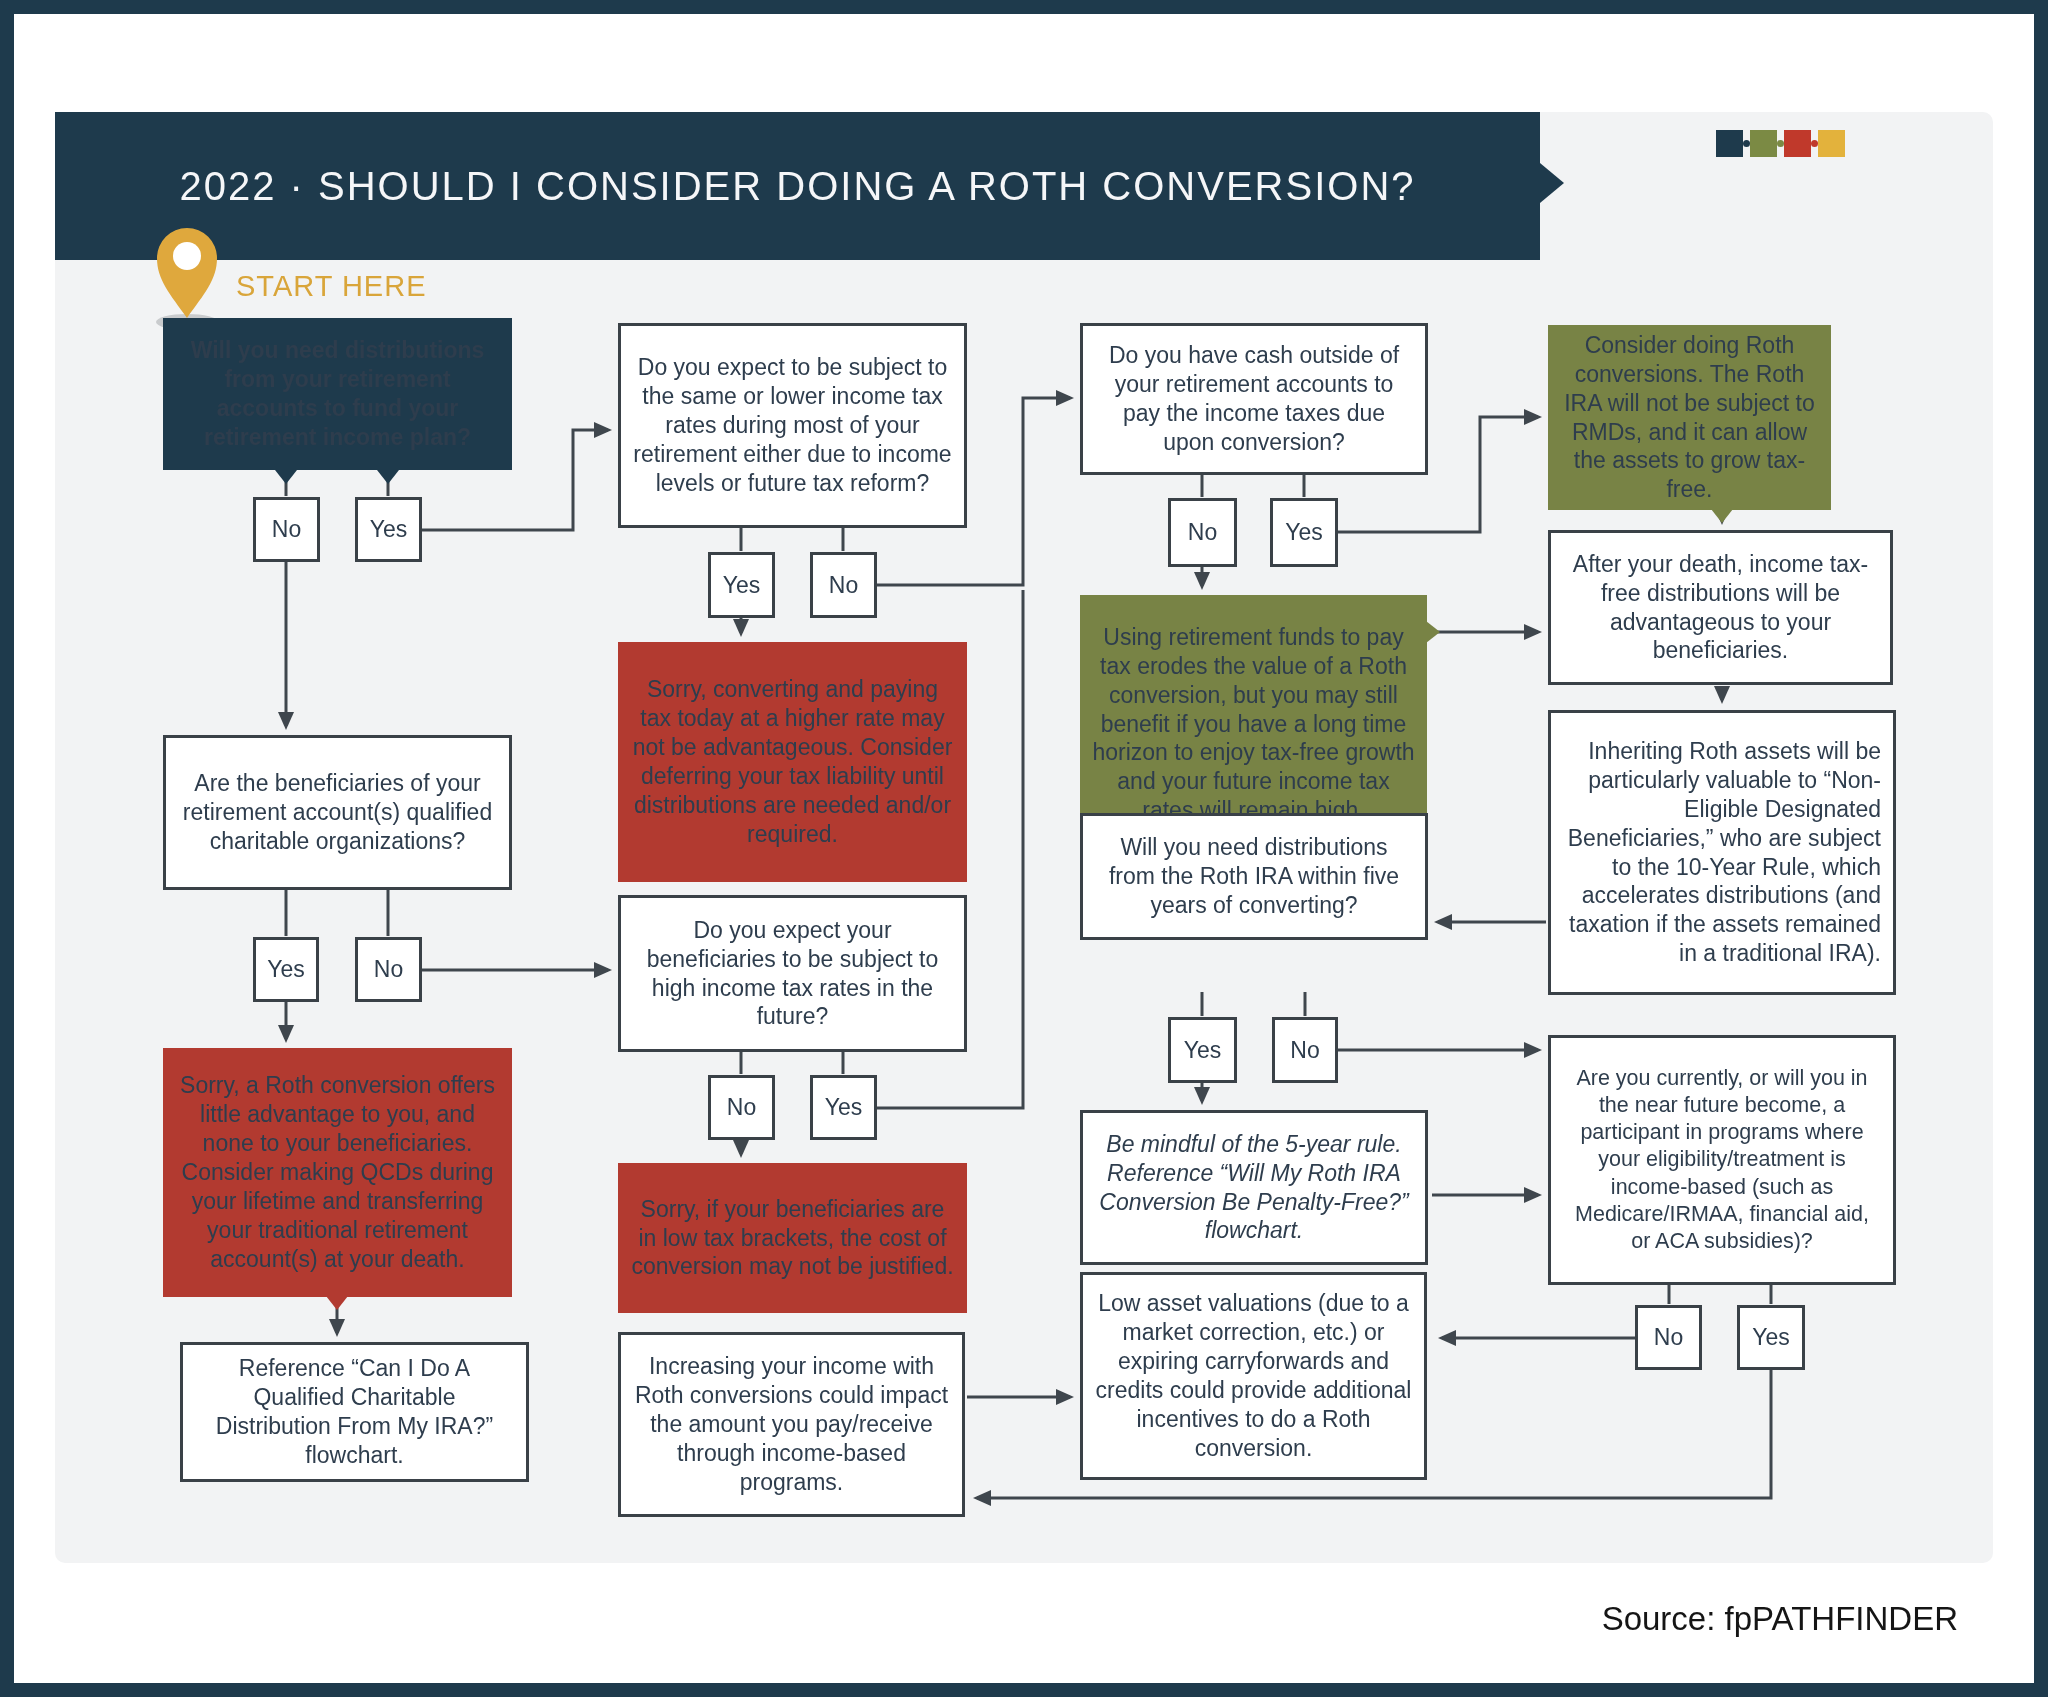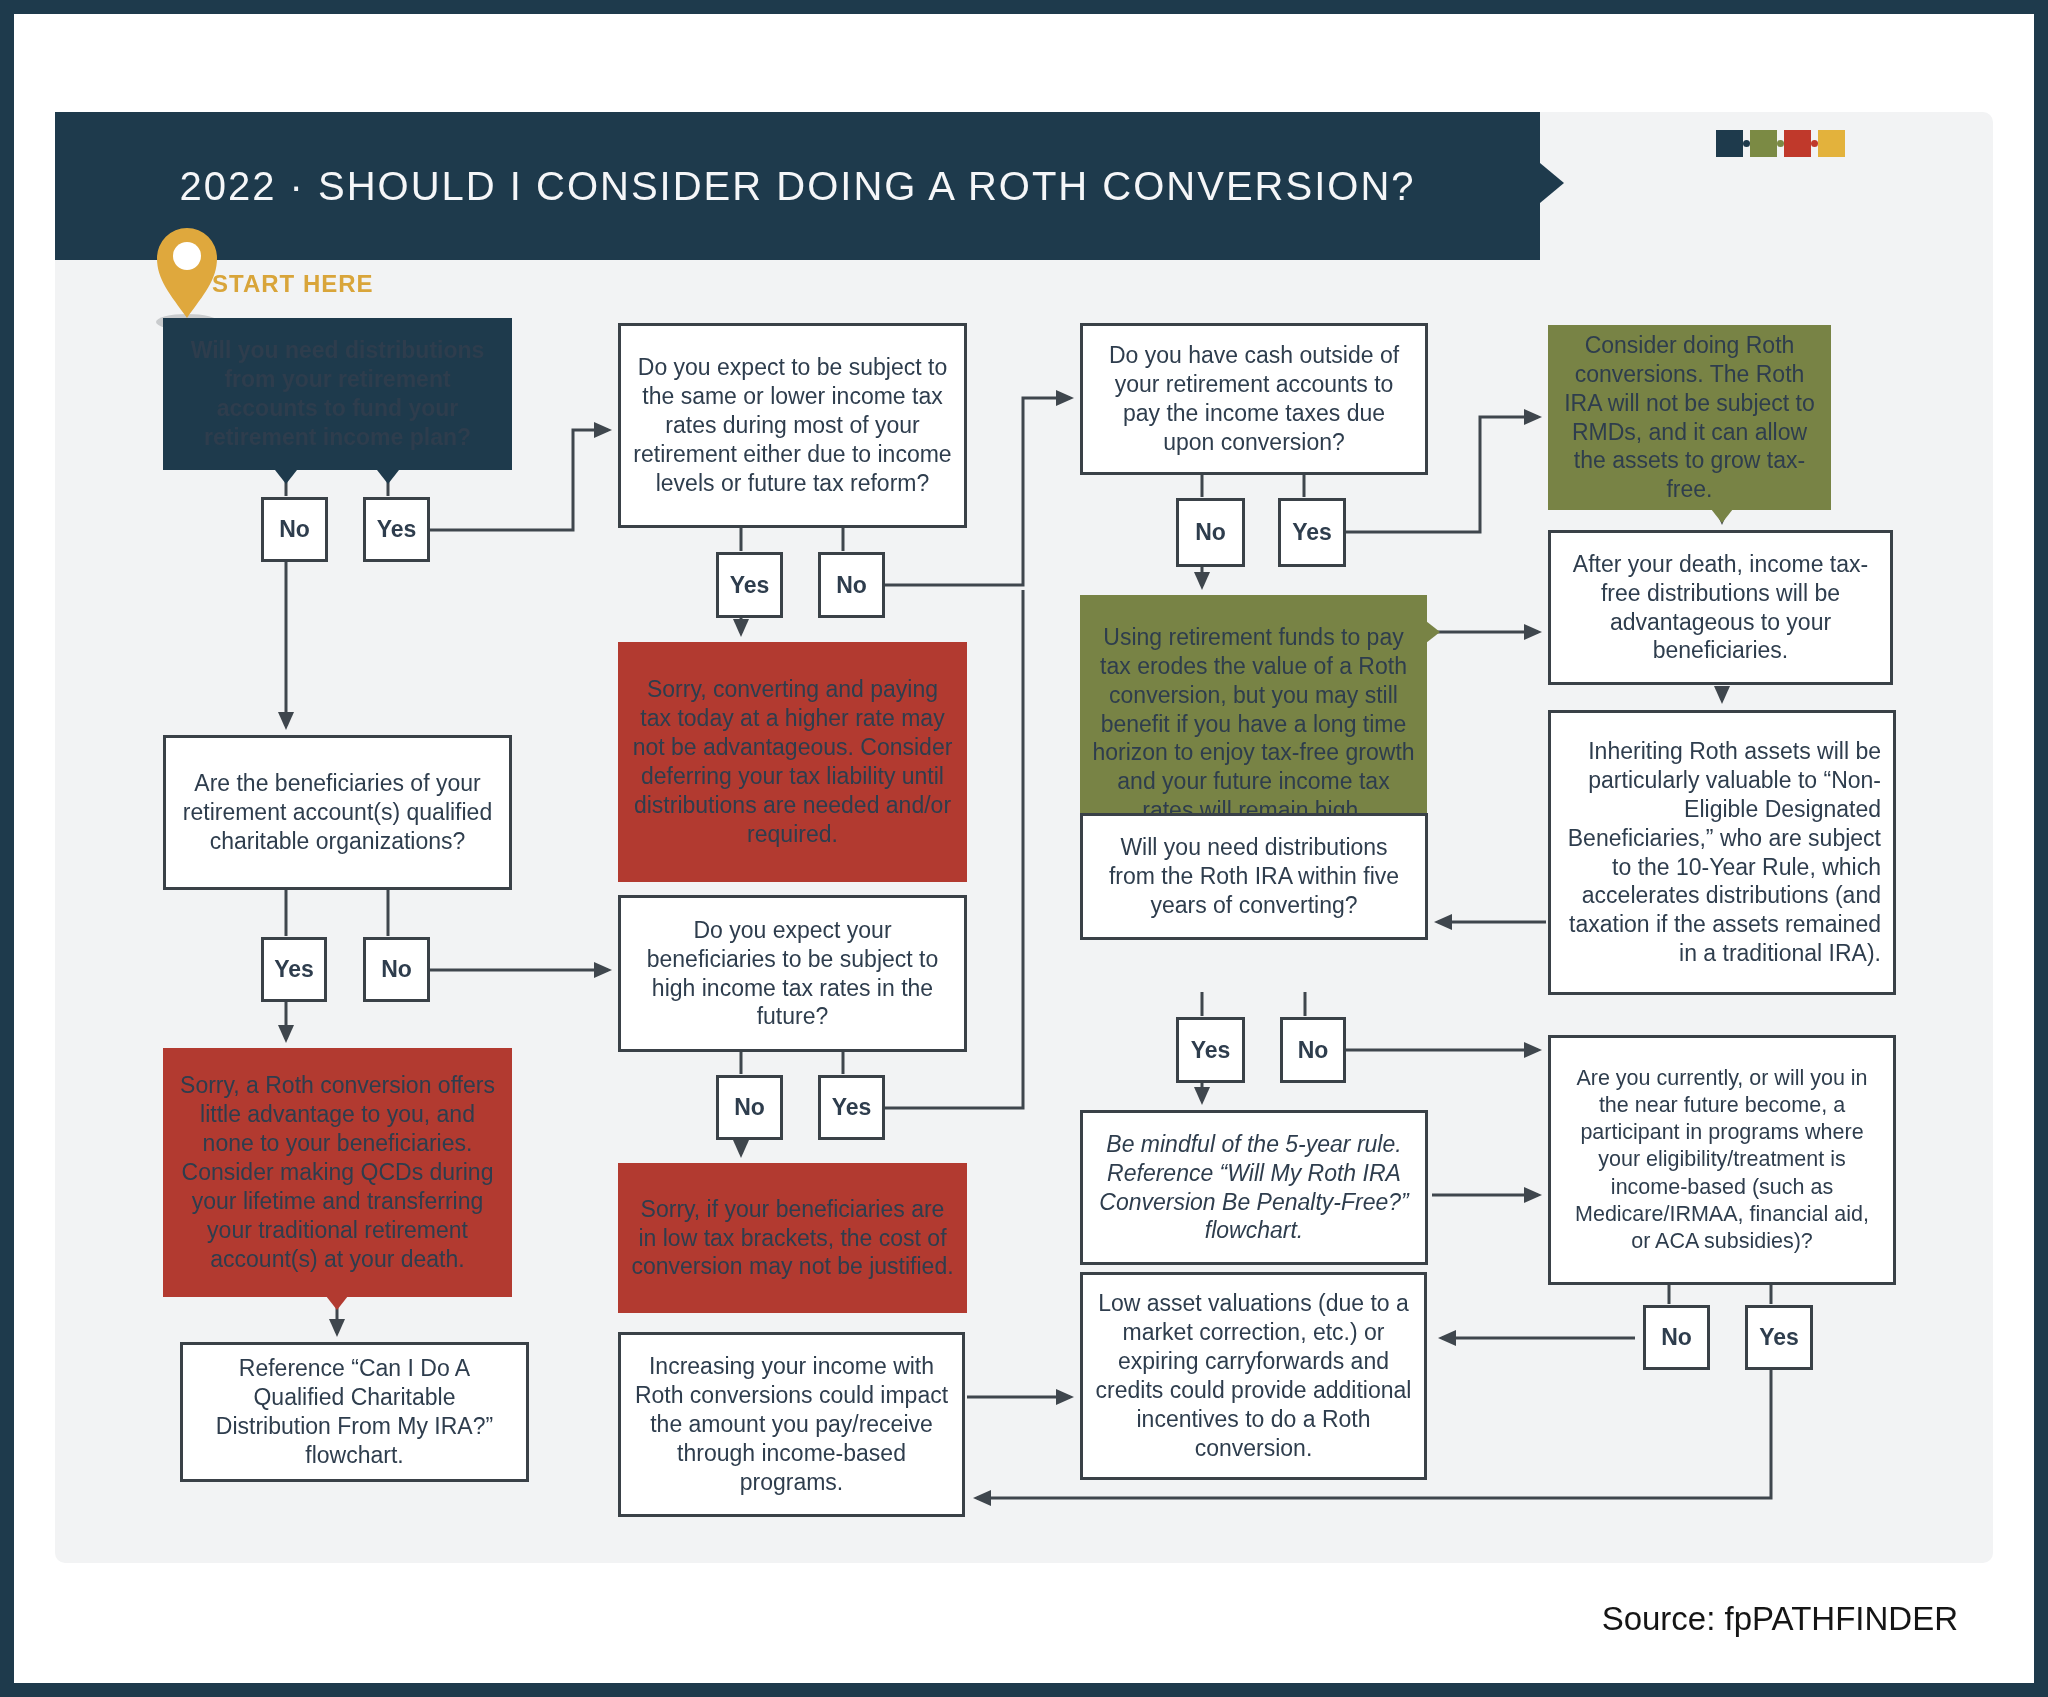--- a/index.html
+++ b/index.html
@@ -12,31 +12,31 @@
               background:#1e3a4c;display:flex;align-items:center;justify-content:center;}
   .header-title{color:#f5f6f8;font-size:40px;font-weight:300;letter-spacing:2px;white-space:nowrap;}
   .header-tab{position:absolute;left:1540px;top:163px;width:0;height:0;
               border-top:20px solid transparent;border-bottom:20px solid transparent;
               border-left:24px solid #1e3a4c;}
   .logo{position:absolute;left:1600px;top:130px;width:360px;text-align:center;}
   .logo-squares{display:flex;justify-content:center;align-items:center;gap:0;}
   .logo-sq{width:27px;height:27px;display:inline-block;}
   .logo-dot{width:7px;height:7px;border-radius:50%;display:inline-block;margin:0 0;}
   .logo-brand{margin-top:14px;font-size:38px;font-weight:300;letter-spacing:3px;color:#1e3a4c;}
-  .start-label{position:absolute;left:212px;top:270px;font-size:24px;font-weight:bold;
+  .start-label{position:absolute;left:236px;top:270px;font-size:29px;font-weight:normal;
                letter-spacing:1px;color:#d9a53a;}
   #overlay{position:absolute;left:0;top:0;z-index:5;}
   #nodes .node{position:absolute;box-sizing:border-box;display:flex;align-items:center;
                justify-content:center;text-align:center;z-index:10;
                font-size:23px;line-height:1.26;color:#2e3d4d;padding:24px 12px;}
   .node.question,.node.info{background:#ffffff;border:3px solid #3a4147;}
   .node.navy{background:#1e3a4c;color:#ffffff;font-weight:bold;}
   .node.red{background:#b23a30;color:#ffffff;}
   .node.green{background:#788345;color:#ffffff;}
-  .node.answer{background:#ffffff;border:3px solid #3a4147;font-weight:bold;font-size:27px;margin-left:8px;}
+  .node.answer{background:#ffffff;border:3px solid #3a4147;font-weight:normal;font-size:27px;}
   .source-label{position:absolute;right:90px;top:1600px;font-size:33px;color:#151515;z-index:12;}
 </style>
 </head>
 <body>
 
 <div class="panel"></div>
 
 <div class="header-bar">
   <span class="header-title">2022 · SHOULD I CONSIDER DOING A ROTH CONVERSION?</span>
 </div>

